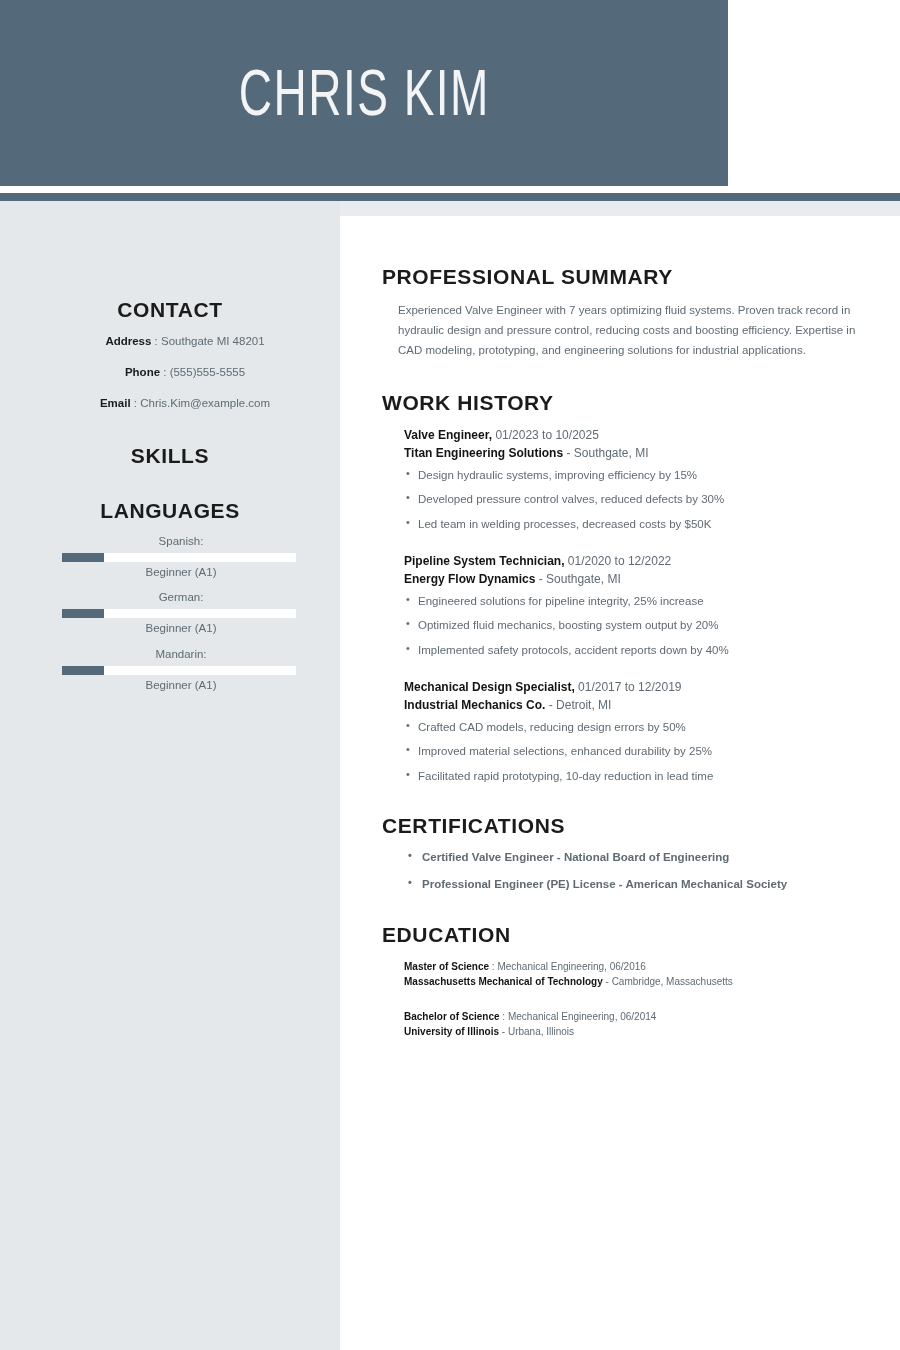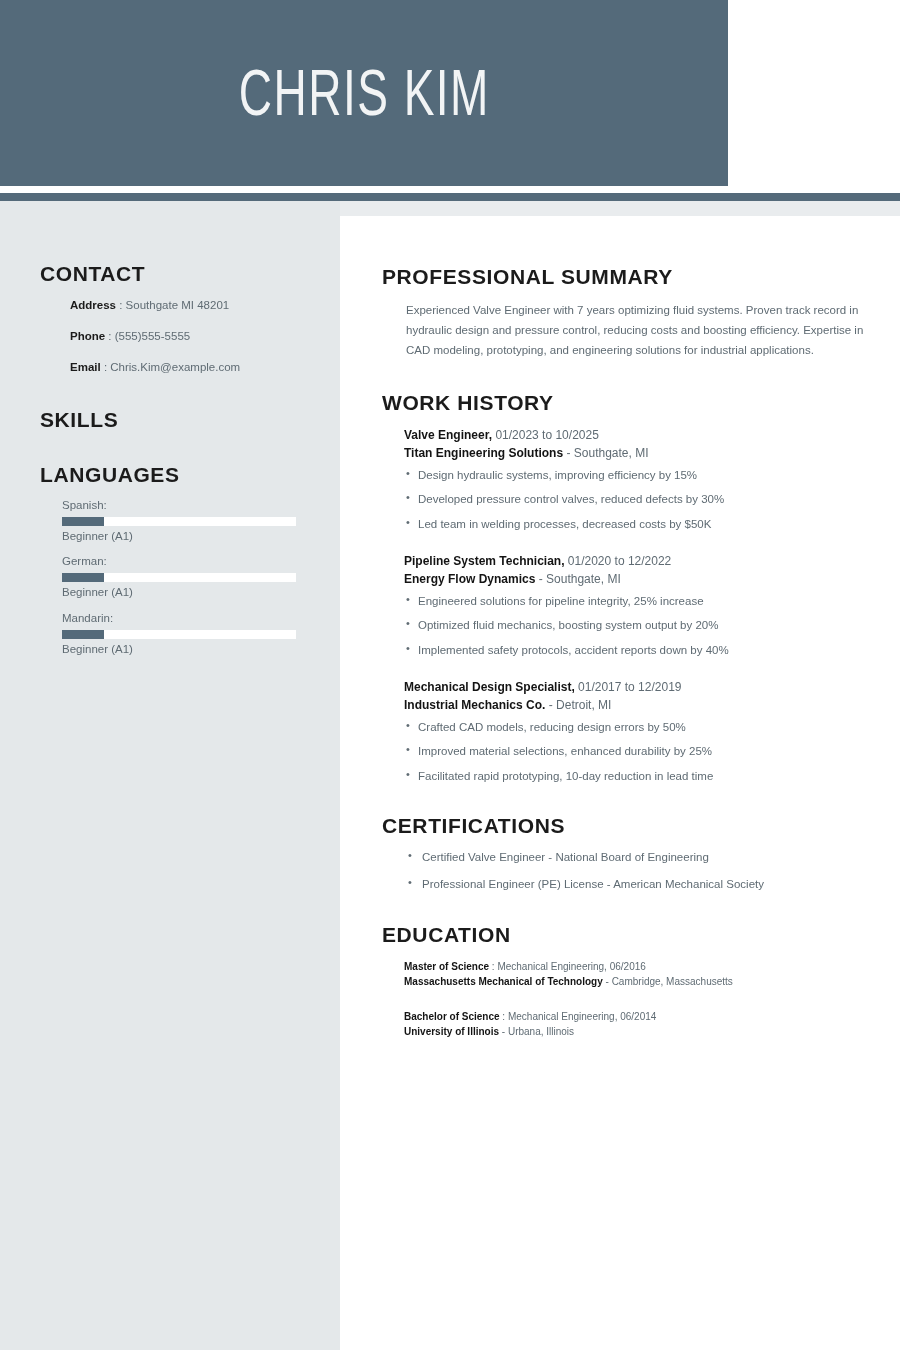--- a/index.html
+++ b/index.html
@@ -75,21 +75,21 @@
   .main {
     position: absolute;
     top: 216px; left: 340px;
     width: 560px;
     height: 1308px;
     background: #ffffff;
     box-sizing: border-box;
   }
 
   
-  .side-inner { padding: 62px 40px 0 40px; }
+  .side-inner { padding: 98px 40px 0 40px; text-align: center; }
 
   .side-heading {
     font-family: "Liberation Sans Narrow", "Liberation Sans", sans-serif;
     font-size: 21px;
     font-weight: bold;
     color: #1b1b1b;
     letter-spacing: 0.6px;
     text-transform: uppercase;
     margin: 0 0 14px 0;
     line-height: 1;
@@ -164,21 +164,21 @@
     text-transform: uppercase;
     margin: 0 0 14px 0;
     line-height: 1;
   }
   .main-block { margin-bottom: 32px; }
 
   .summary-text {
     font-size: 11.5px;
     color: #5f6b73;
     line-height: 1.72;
-    margin: 0 0 0 24px;
+    margin: 0 0 0 16px;
     max-width: 470px;
   }
 
   .job { margin: 8px 0 22px 22px; }
   .job-line1, .job-line2 {
     font-size: 12px;
     color: #5f6b73;
     line-height: 1.45;
   }
   .job-line1 .strong, .job-line2 .strong {
@@ -203,20 +203,21 @@
     position: absolute;
     left: 2px; top: -1px;
     color: #5f6b73;
     font-size: 11px;
   }
 
   .cert-list {
     list-style: none;
     margin: 0 0 0 26px;
     padding: 0;
+    font-weight: bold;
   }
   .cert-list li {
     font-size: 11.5px;
     color: #5f6b73;
     margin-bottom: 13px;
     position: relative;
     padding-left: 14px;
     line-height: 1.25;
   }
   .cert-list li:before {

